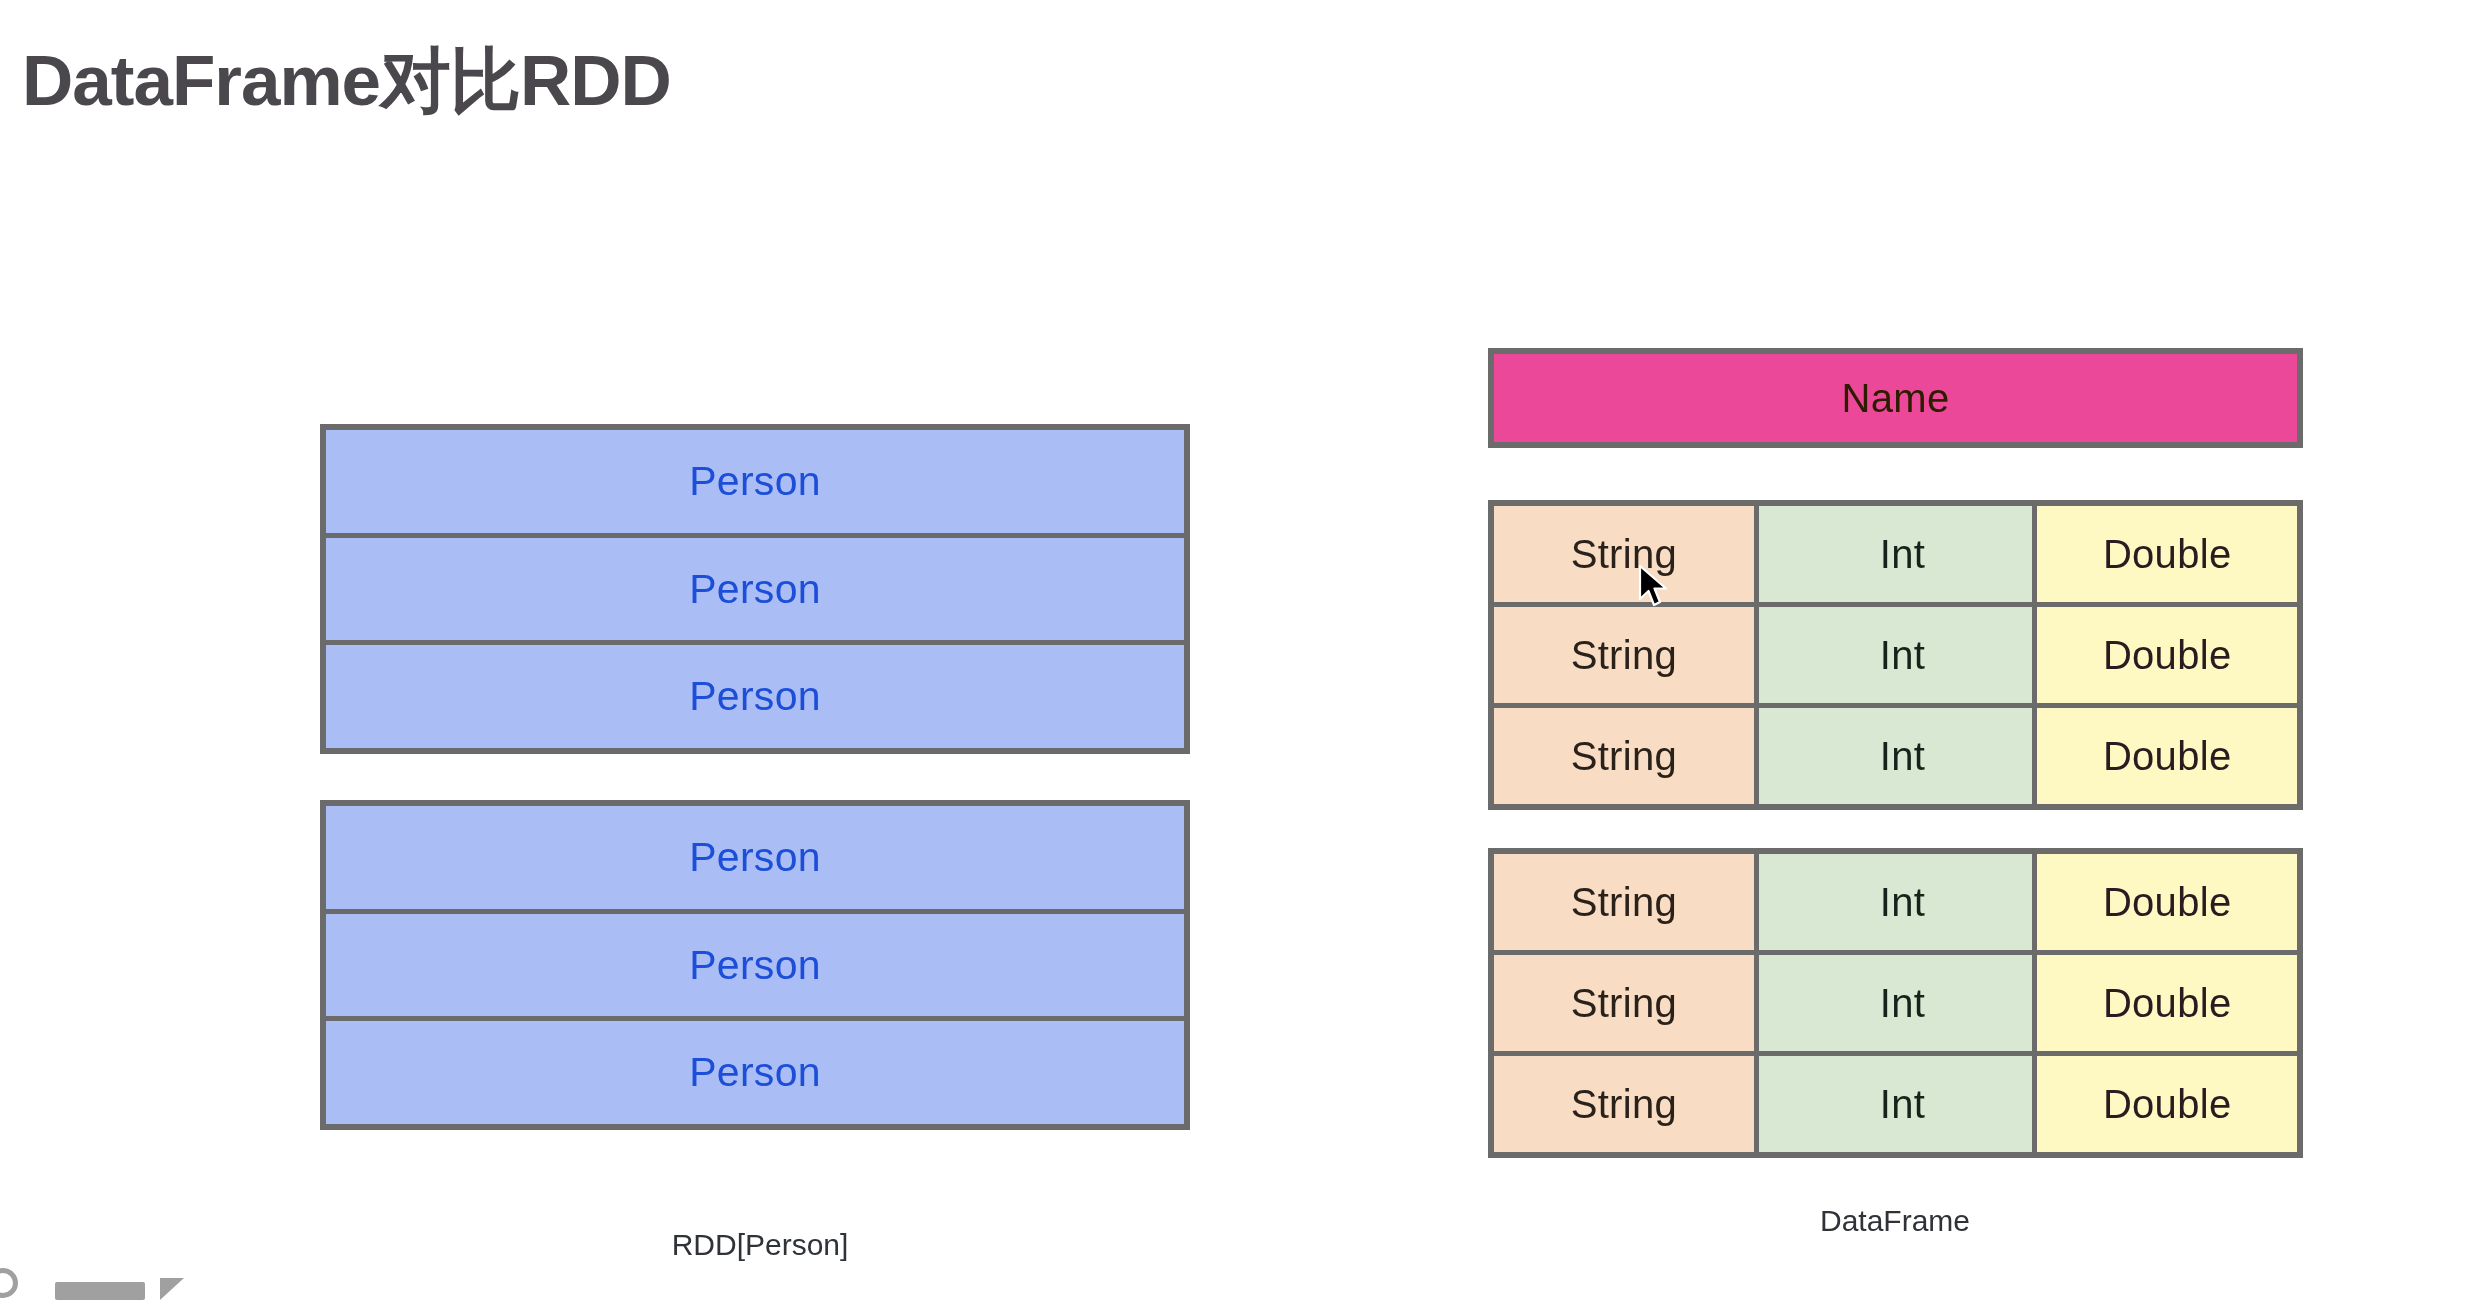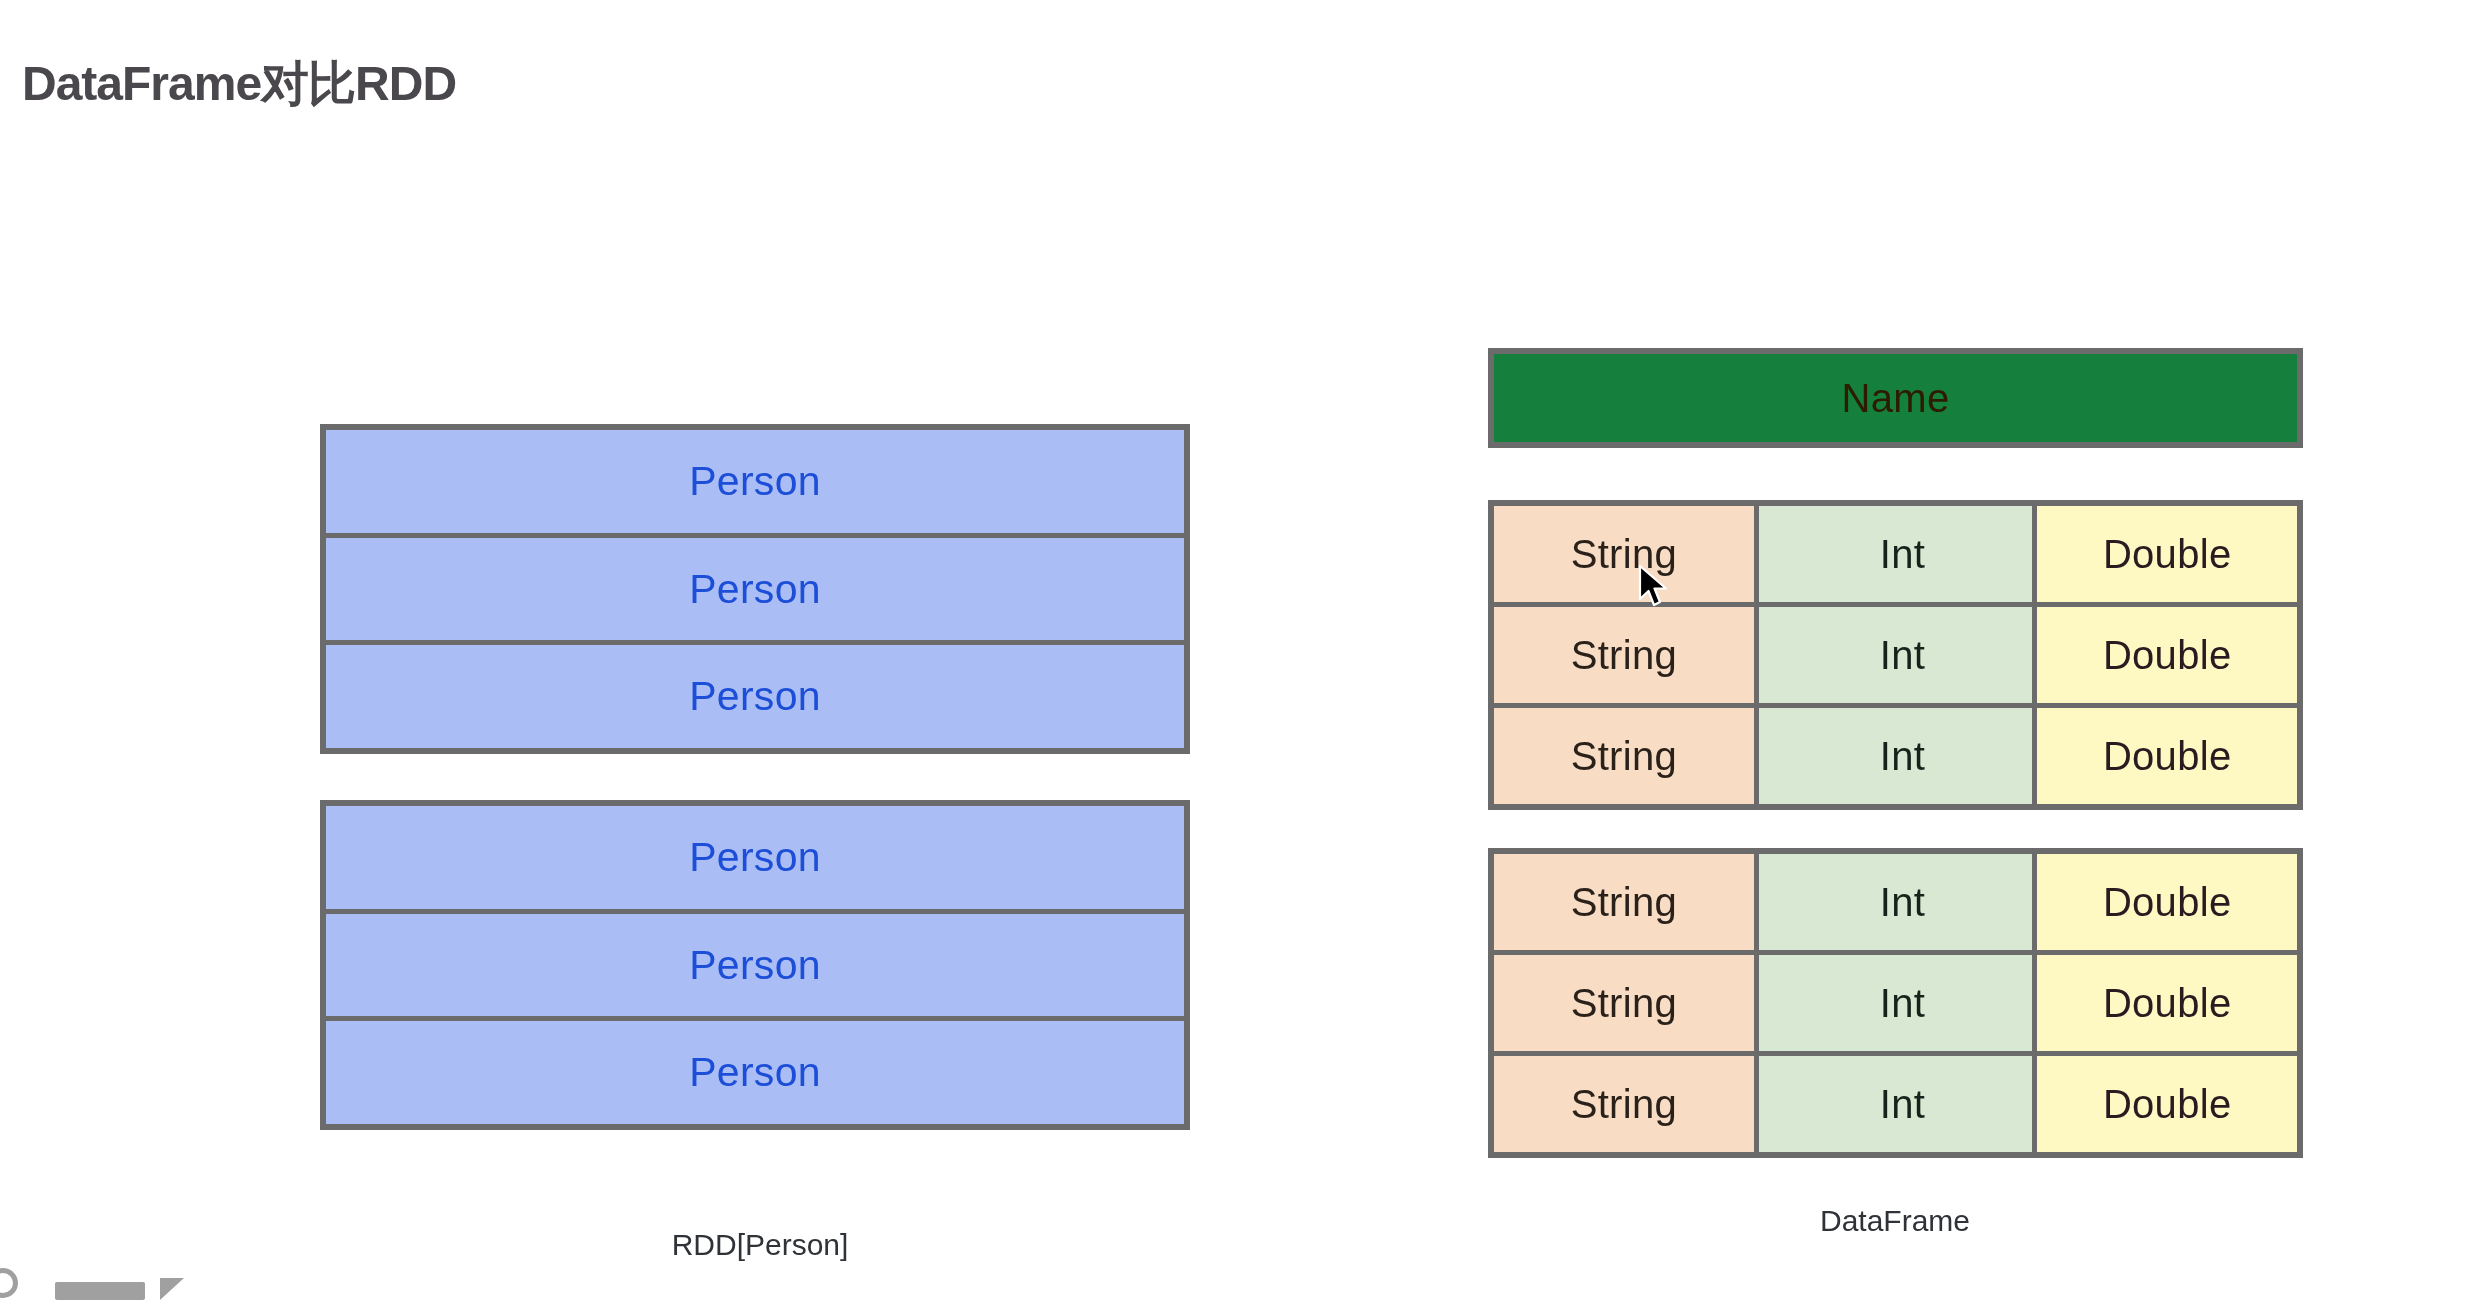--- a/index.html
+++ b/index.html
@@ -13,22 +13,22 @@
     position: relative;
     overflow: hidden;
     font-family: "Liberation Sans", sans-serif;
     color: #333333;
   }
 
   
   #slide-title {
     position: absolute;
     left: 22px;
-    top: 58px;
-    font-size: 48px;
+    top: 42px;
+    font-size: 71px;
     font-weight: bold;
     letter-spacing: -1px;
     color: #4a474d;
     white-space: nowrap;
     line-height: 1.1;
   }
 
   
   .group-frame {
     position: absolute;
@@ -60,21 +60,21 @@
   }
   .df-cell {
     flex: 1 1 0;
     display: flex;
     align-items: center;
     justify-content: center;
     font-size: 40px;
     letter-spacing: 0.3px;
   }
   
-  .hdr-name   { background: #15803d; color: #2d1c00; }
+  .hdr-name   { background: #ec4899; color: #2d1c00; }
   .hdr-age    { background: #9ed47f; color: #10280a; }
   .hdr-height { background: #d9726c; color: #2c0b09; }
   
   .cell-string { background: #f8ddc4; color: #2a211b; }
   .cell-int    { background: #d8e8d3; color: #16231a; padding-left: 14px; }
   .cell-double { background: #fef9c3; color: #2a1b21; text-align: right; }
 
   
   .caption {
     position: absolute;

